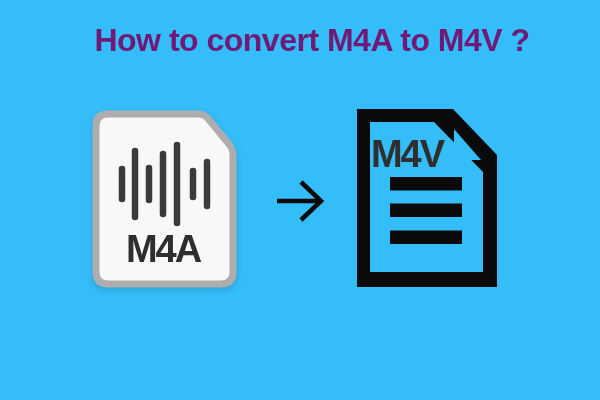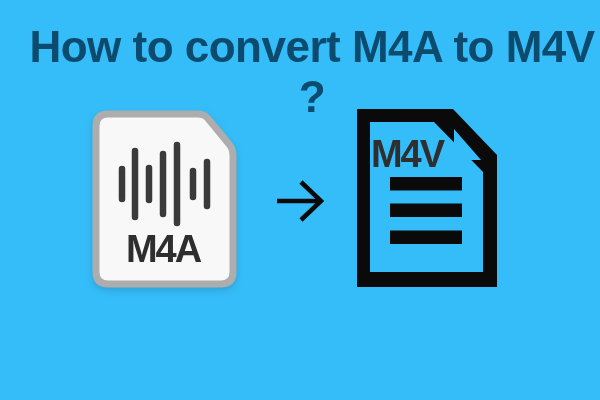--- a/index.html
+++ b/index.html
@@ -15,24 +15,24 @@
     font-family: "Liberation Sans", sans-serif;
   }
   .title {
     position: absolute;
     top: 22px;
     left: 0;
     width: 600px;
     box-sizing: border-box;
     padding-left: 24px;
     text-align: center;
-    font-size: 44px;
+    font-size: 32px;
     font-weight: 700;
     letter-spacing: -0.5px;
-    color: #0c4a6e;
+    color: #701a75;
   }
   .icon-m4a {
     position: absolute;
     left: 92px;
     top: 110px;
     width: 145px;
     height: 178px;
     filter: drop-shadow(0 3px 3px rgba(30, 80, 110, 0.25));
   }
   .icon-arrow {

